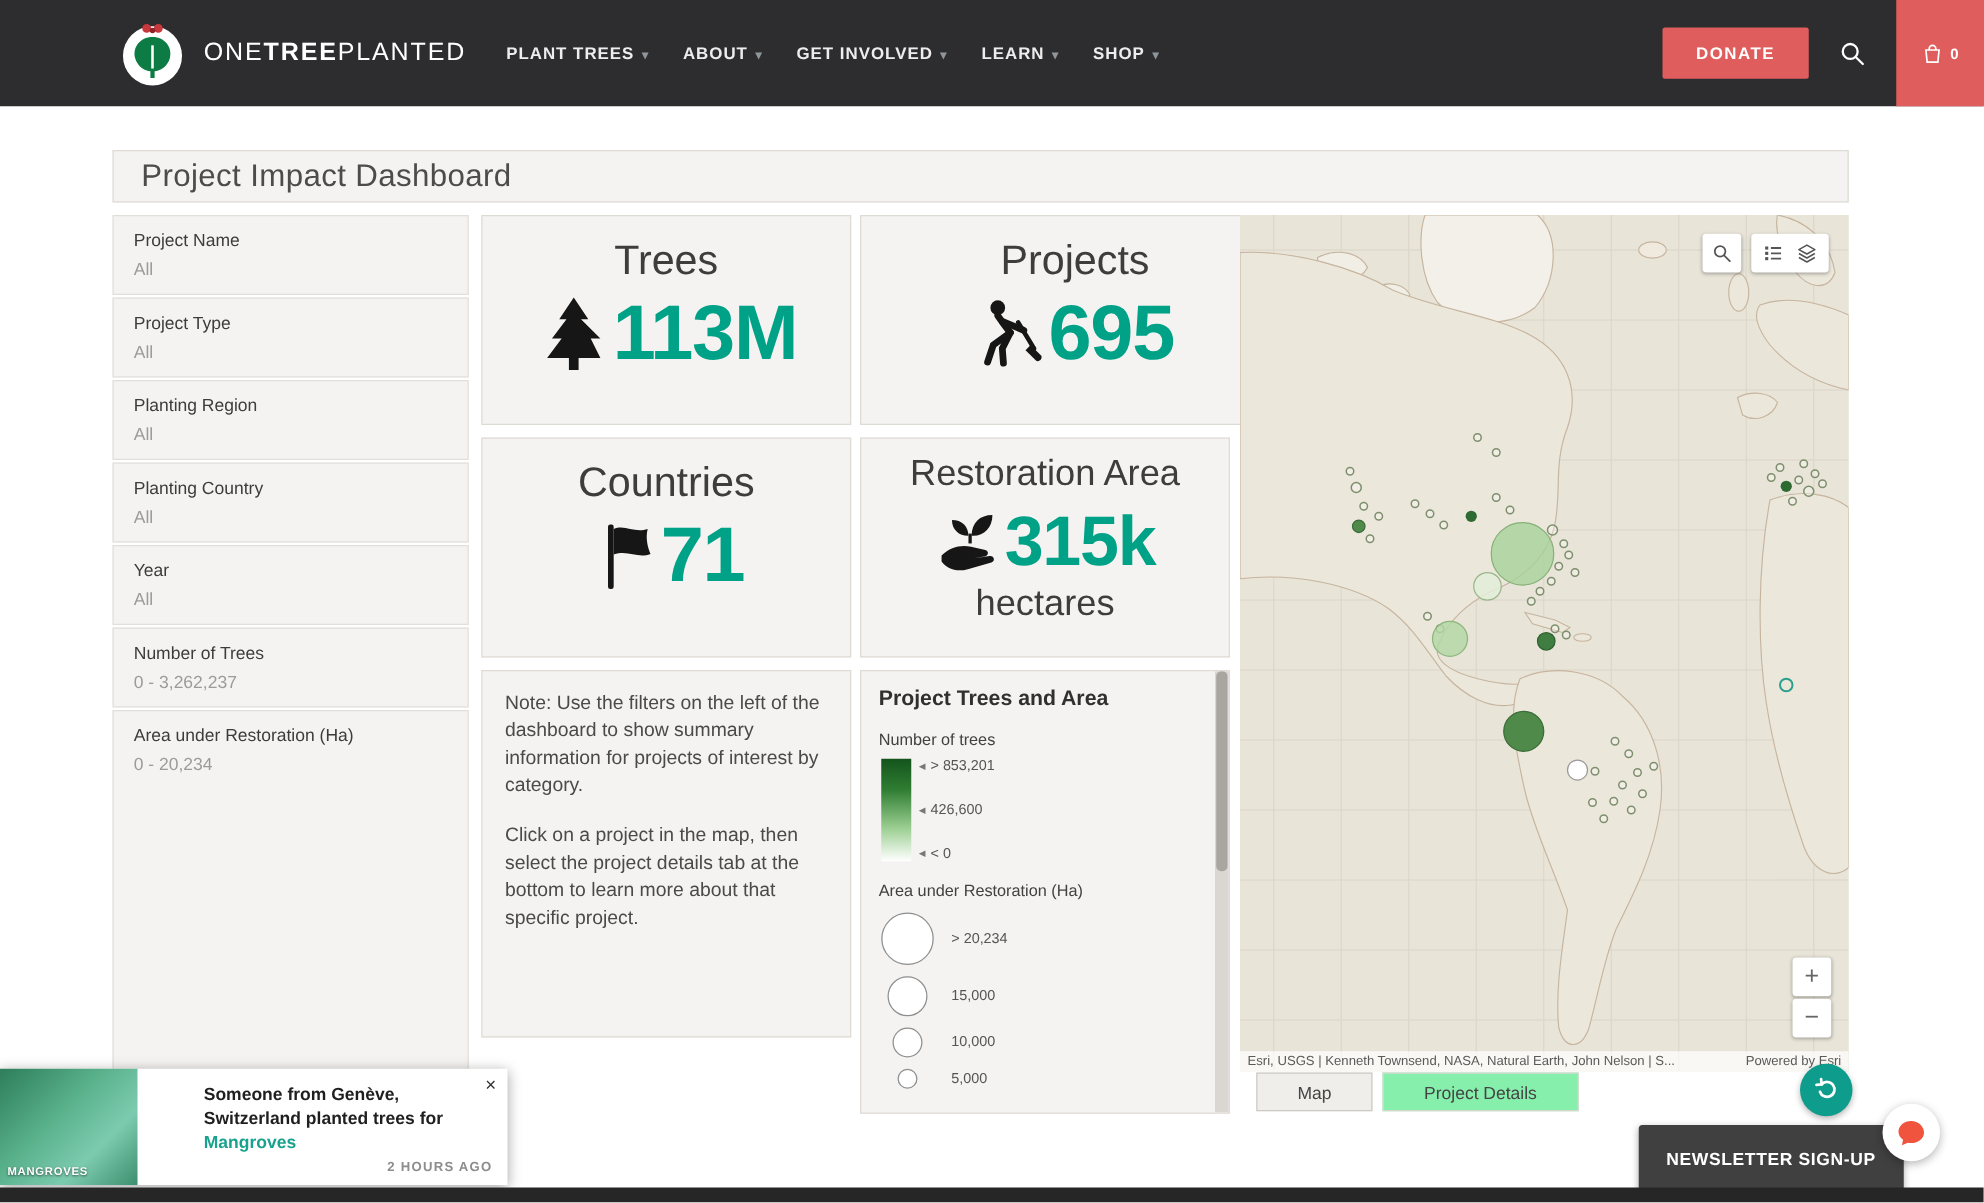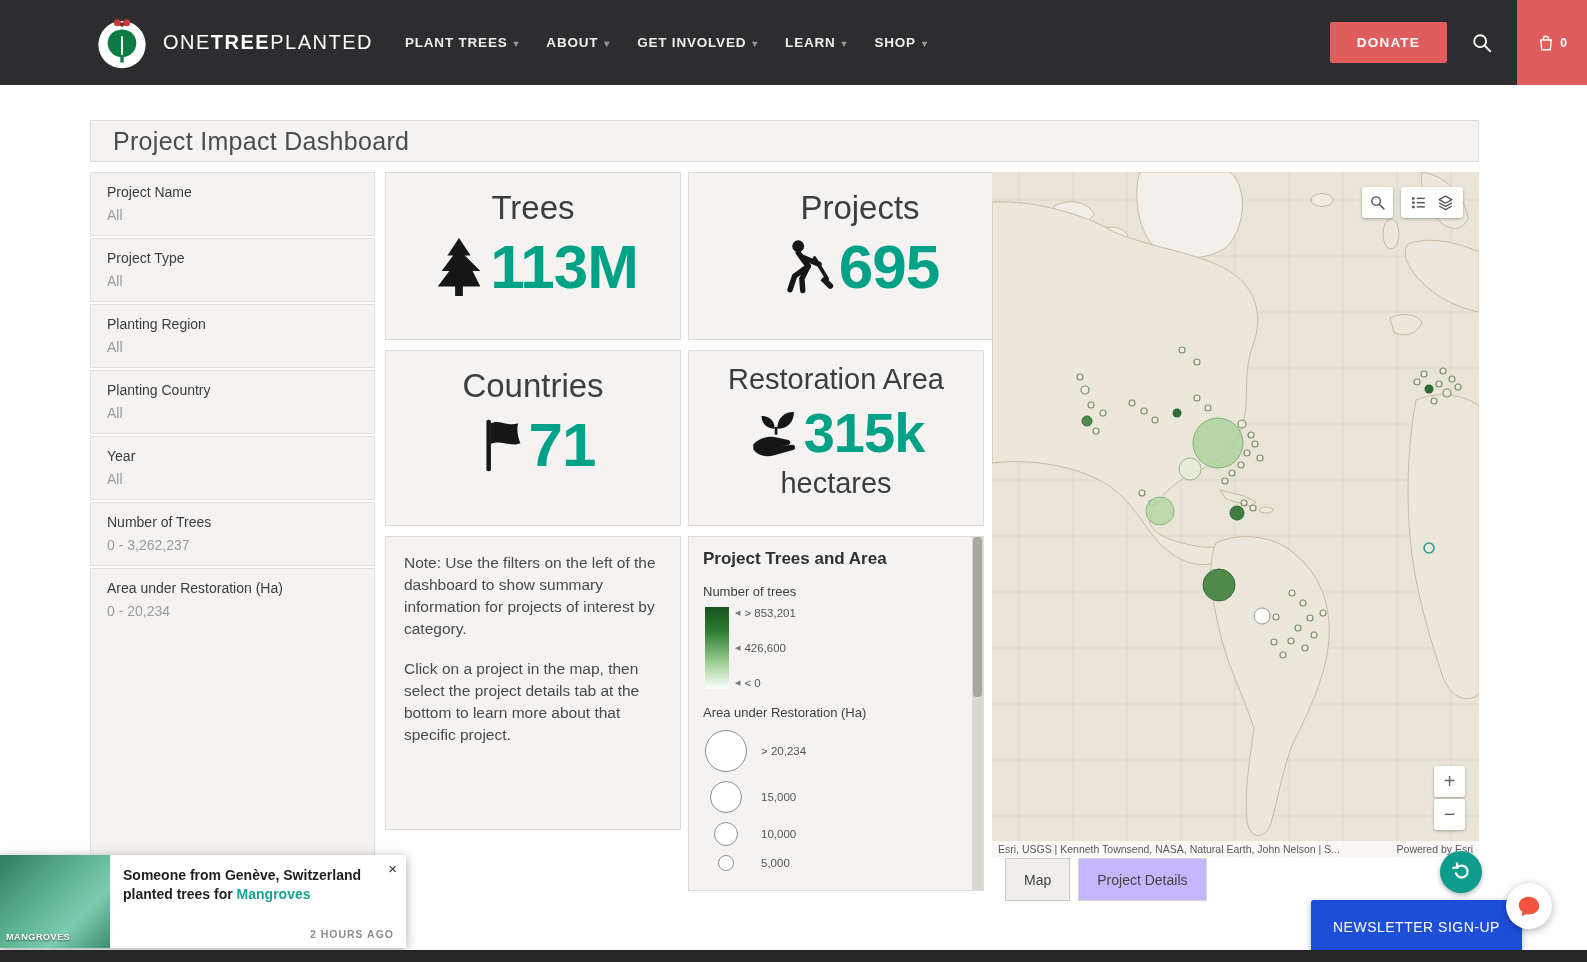--- a/index.html
+++ b/index.html
@@ -100,45 +100,45 @@
   #map-tools { left:409px; top:15px; width:62px; height:31px; gap:10px; }
   #zoom-in  { left:442px; top:594px; width:31px; height:31px; font-size:20px; color:#666; }
   #zoom-out { left:442px; top:627px; width:31px; height:31px; font-size:20px; color:#666; }
   .attribution { position:absolute; left:0; bottom:0; width:100%; height:16px;
                  background:rgba(255,255,255,.72); display:flex; justify-content:space-between;
                  align-items:center; padding:0 6px; font-size:10.5px; color:#5a5a5a; white-space:nowrap; }
   .attribution .pw { font-weight:400; }
 
   
   .map-tabs { position:absolute; left:1005px; top:858px; display:flex; gap:8px; }
-  .map-tab { height:43px; padding:0 18px; display:flex; align-items:center; font-size:14px;
+  .map-tab { height:31px; padding:0 32px; display:flex; align-items:center; font-size:14px;
              color:#444; border:1px solid #cdcac5; cursor:pointer; }
   .map-tab.active { background:#f0eeea; }
-  .map-tab.inactive { background:#c4b5fd; border-color:#d9d6d1;text-align:center; }
+  .map-tab.inactive { background:#86efac; border-color:#d9d6d1;text-align:center; }
 
   
   .refresh-fab { position:absolute; left:1440px; top:851px; width:42px; height:42px; border-radius:50%;
                  background:#0e9c8c; box-shadow:0 2px 5px rgba(0,0,0,.3); display:flex;
                  align-items:center; justify-content:center; cursor:pointer; }
   .chat-fab { position:absolute; left:1506px; top:883px; width:46px; height:46px; border-radius:50%;
               background:#fff; box-shadow:0 2px 8px rgba(0,0,0,.3); display:flex;
               align-items:center; justify-content:center; cursor:pointer; }
   .newsletter-btn { position:absolute; left:1311px; top:900px; height:53px; padding:0 22px;
-                    background:#1d4ed8; color:#fff; font-weight:400; font-size:14px;
+                    background:#404040; color:#fff; font-weight:700; font-size:14px;
                     letter-spacing:0.5px; display:flex; align-items:center; border-radius:3px;
                     box-shadow:0 2px 6px rgba(0,0,0,.3); cursor:pointer; white-space:nowrap; }
 
   
   .toast { position:absolute; left:0px; top:855px; width:406px; height:93px; background:#fff;
            box-shadow:0 2px 10px rgba(0,0,0,.35); display:flex; }
   .toast-img { width:110px; flex:none; position:relative;
                background:linear-gradient(135deg,#2e7d5b,#58b08a 40%,#7ccbb0 70%,#3c8f6e); }
   .toast-img-label { position:absolute; left:6px; bottom:6px; color:#fff; font-size:9px;
                      font-weight:700; letter-spacing:0.6px; text-shadow:0 1px 2px rgba(0,0,0,.6); }
-  .toast-body { flex:1; padding:11px 30px 8px 13px; position:relative; }
+  .toast-body { flex:1; padding:11px 30px 8px 13px; position:relative;margin-left:40px; }
   .toast-msg { font-size:14px; font-weight:700; color:#1f1f1f; line-height:1.35; padding-right:14px; }
   .toast-link { color:#19a28e; cursor:pointer; }
   .toast-time { position:absolute; right:12px; bottom:8px; font-size:10.5px; color:#8d8d8d;
                 letter-spacing:1px; font-weight:700; }
   .toast-close { position:absolute; right:9px; top:6px; font-size:15px; color:#333; cursor:pointer; line-height:1; }
 
   .bottom-strip { position:absolute; left:0; bottom:0; width:1587px; height:12px; background:#262626; }
 </style>
 </head>
 <body>

